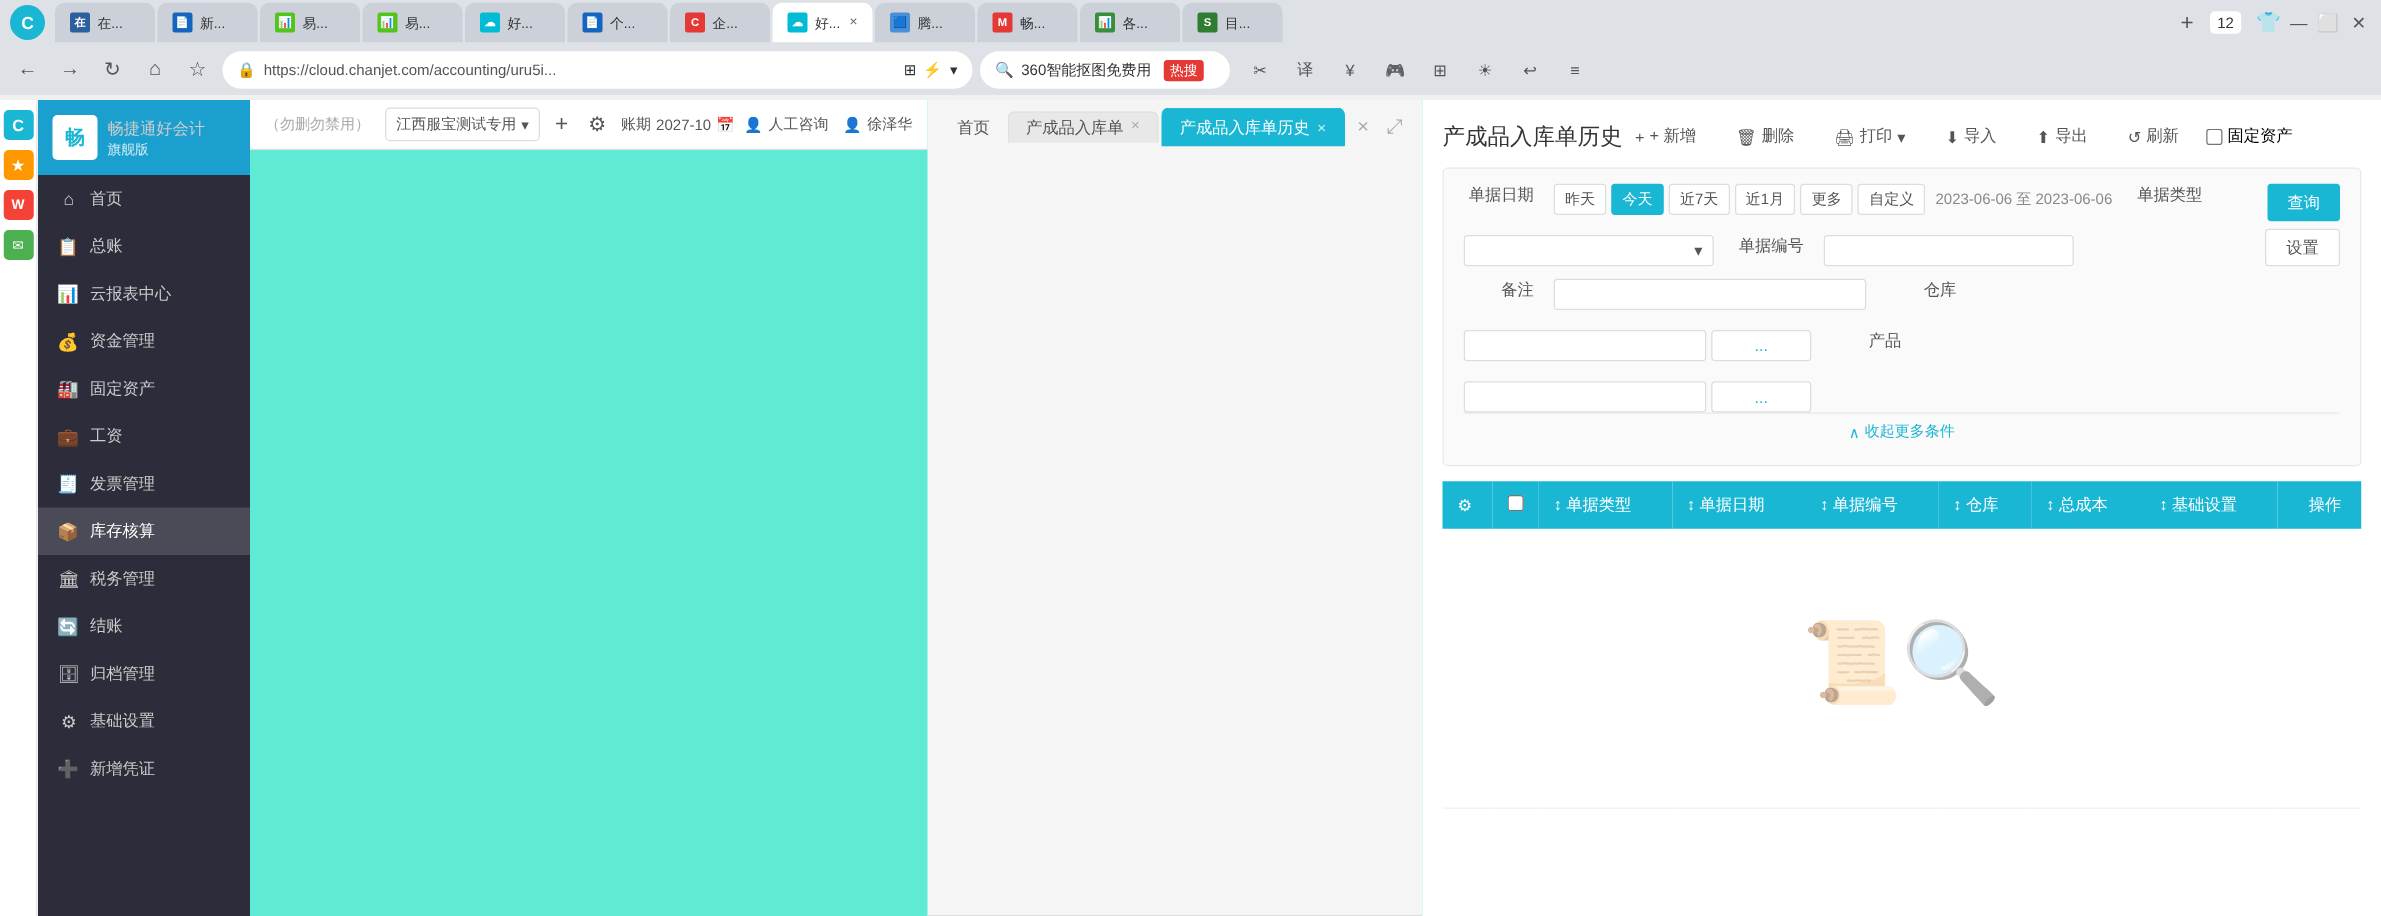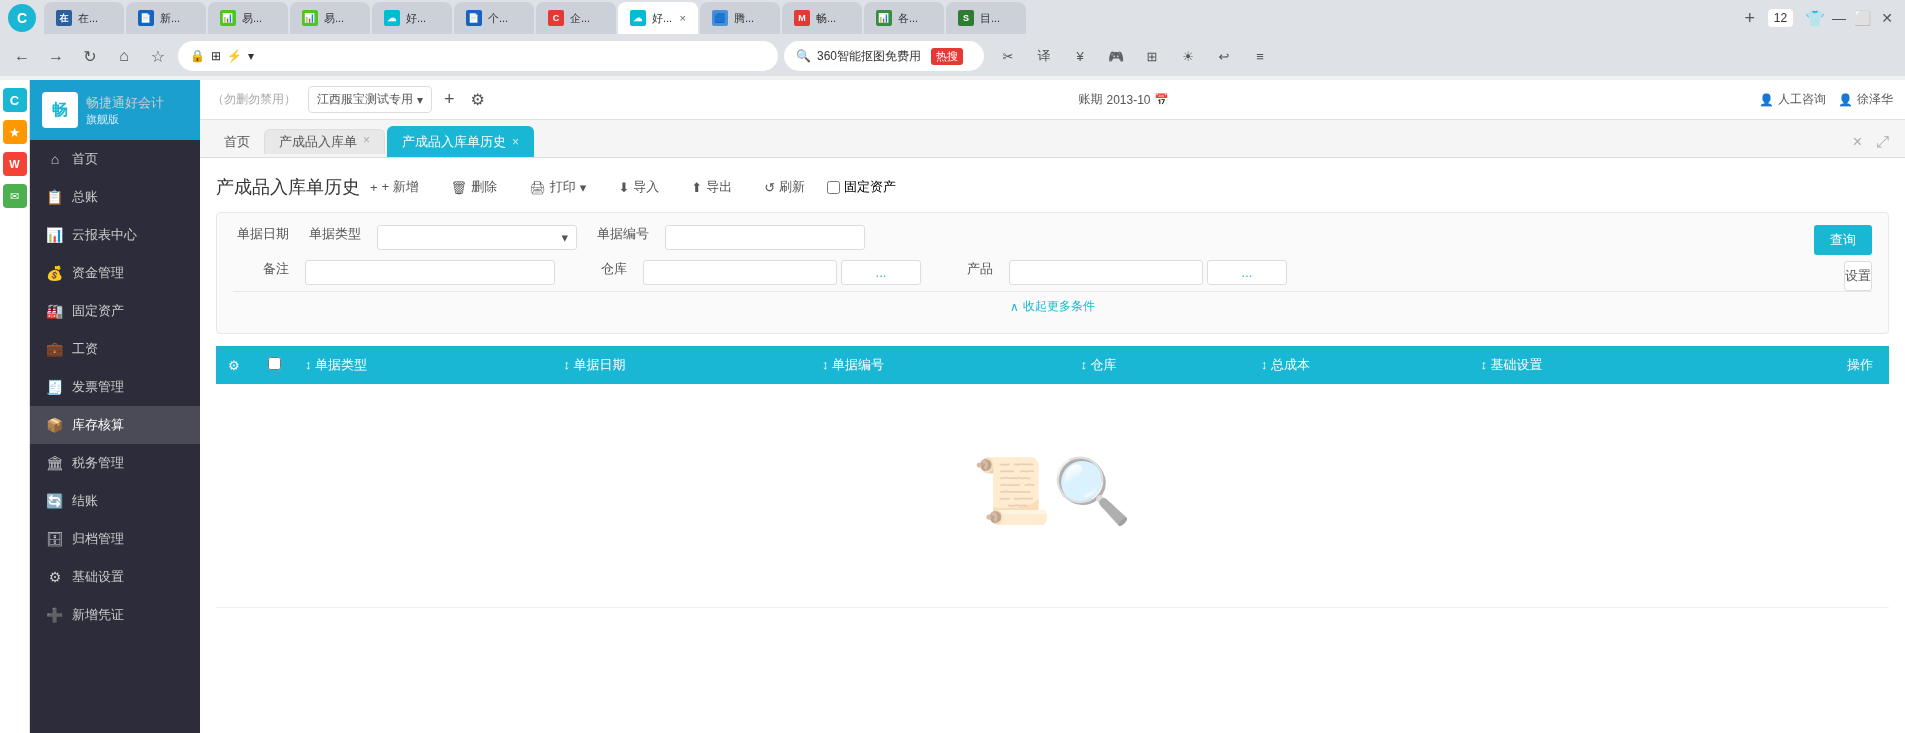--- a/index.html
+++ b/index.html
@@ -34,21 +34,21 @@
     
     .main-layout { display: flex; height: calc(733px - 80px); margin-top: 80px; }
     .nav-sidebar { width: 170px; background: #2c2c3a; color: #ccc; display: flex; flex-direction: column; flex-shrink: 0; }
     .nav-sidebar-header { background: #1a9fce; padding: 12px; display: flex; align-items: center; gap: 8px; }
     .nav-logo { background: #fff; border-radius: 4px; width: 36px; height: 36px; display: flex; align-items: center; justify-content: center; font-size: 18px; color: #1a9fce; }
     .nav-item { display: flex; align-items: center; gap: 8px; padding: 10px 16px; cursor: pointer; color: #ccc; font-size: 13px; }
     .nav-item.active { background: rgba(255,255,255,0.15); color: #fff; }
     .nav-item-icon { width: 18px; text-align: center; font-size: 14px; }
 
     
-    .content-area { flex: 1; background: #5eead4; display: flex; flex-direction: column; overflow: hidden; }
+    .content-area { flex: 1; background: #5eead4; display: flex; flex-direction: row; overflow: hidden; }
 
     
     .content-topbar { background: #fff; height: 40px; display: flex; align-items: center; padding: 0 12px; gap: 8px; border-bottom: 1px solid #e0e0e0; }
     .org-selector { display: flex; align-items: center; gap: 4px; padding: 4px 8px; border: 1px solid #ddd; border-radius: 4px; cursor: pointer; font-size: 12px; color: #555; }
     .period-info { display: flex; align-items: center; gap: 4px; font-size: 12px; color: #555; margin-left: auto; }
     .topbar-right { display: flex; align-items: center; gap: 12px; margin-left: auto; font-size: 12px; color: #555; }
     .user-info { display: flex; align-items: center; gap: 4px; cursor: pointer; }
 
     
     .page-content { flex: 1; padding: 16px; overflow-y: auto; background: #fff; }
@@ -66,21 +66,21 @@
     .filter-date-group { display: flex; align-items: center; gap: 4px; }
     .date-btn { padding: 3px 8px; border: 1px solid #ddd; border-radius: 3px; background: #fff; cursor: pointer; font-size: 12px; color: #555; }
     .date-btn.active { background: #1ab7d4; color: #fff; border-color: #1ab7d4; }
     .date-range { font-size: 12px; color: #888; margin-left: 4px; }
     .filter-select { display: flex; align-items: center; padding: 4px 8px; border: 1px solid #ddd; border-radius: 3px; background: #fff; min-width: 180px; cursor: pointer; font-size: 13px; color: #555; justify-content: space-between; }
     .filter-input { padding: 4px 8px; border: 1px solid #ddd; border-radius: 3px; background: #fff; min-width: 250px; font-size: 13px; color: #555; outline: none; }
     .filter-ellipsis { padding: 4px 8px; border: 1px solid #ddd; border-radius: 3px; background: #fff; min-width: 80px; font-size: 13px; color: #1ab7d4; cursor: pointer; text-align: center; }
 
     
     .query-btn { background: #1ab7d4; color: #fff; border: none; border-radius: 3px; padding: 6px 16px; cursor: pointer; font-size: 13px; }
-    .setting-btn { background: #fff; color: #555; border: 1px solid #ddd; border-radius: 3px; padding: 5px 0; cursor: pointer; font-size: 13px; }
+    .setting-btn { background: #fff; color: #555; border: 1px solid #ddd; border-radius: 3px; padding: 5px 16px; cursor: pointer; font-size: 13px; }
 
     
     .collapse-bar { display: flex; align-items: center; justify-content: center; padding: 6px; border-top: 1px solid #e8e8e8; cursor: pointer; color: #1ab7d4; font-size: 12px; gap: 4px; }
 
     
     .data-table { width: 100%; border-collapse: collapse; margin-top: 8px; }
     .data-table th { background: #1ab7d4; color: #fff; padding: 10px 12px; text-align: left; font-size: 13px; font-weight: normal; white-space: nowrap; }
     .data-table th.sortable { cursor: pointer; }
     .data-table td { padding: 10px 12px; border-bottom: 1px solid #f0f0f0; font-size: 13px; color: #555; }
     .table-checkbox { width: 30px; text-align: center; }
@@ -178,20 +178,21 @@
 
   <div class="address-bar-row">
     <button class="nav-btn">←</button>
     <button class="nav-btn">→</button>
     <button class="nav-btn">↻</button>
     <button class="nav-btn">⌂</button>
     <button class="nav-btn">☆</button>
 
     <div class="address-box">
       <span class="lock">🔒</span>
+      <span class="address-text">https://cloud.chanjet.com/accounting/uru5i...</span>
       <span>⊞</span>
       <span>⚡</span>
       <span>▾</span>
     </div>
 
     <div class="search-box">
       <span>🔍</span>
       <span>360智能抠图免费用</span>
       <span style="background:#e53935;color:#fff;border-radius:3px;padding:1px 5px;font-size:11px;margin-left:4px;">热搜</span>
     </div>
@@ -296,21 +297,21 @@
     <div class="content-topbar">
       <div style="font-size:12px;color:#aaa;margin-right:4px;">（勿删勿禁用）</div>
       <div class="org-selector">
         <span>江西服宝测试专用</span>
         <span>▾</span>
       </div>
       <button style="border:none;background:none;font-size:18px;cursor:pointer;color:#555;padding:0 4px;">+</button>
       <button style="border:none;background:none;font-size:16px;cursor:pointer;color:#555;padding:0 4px;">⚙</button>
       <div class="period-info">
         <span>账期</span>
-        <span>2013-10</span>
+        <span>2027-10</span>
         <span>📅</span>
       </div>
       <div class="topbar-right">
         <div style="display:flex;align-items:center;gap:4px;cursor:pointer;">
           <span>👤</span>
           <span>人工咨询</span>
         </div>
         <div class="user-info">
           <span>👤</span>
           <span>徐泽华</span>
@@ -377,20 +378,29 @@
         </div>
       </div>
 
       <div class="filter-area">
         <div class="filter-main">
           <div class="filter-left">
 
             <div class="filter-row">
 
               <span class="filter-label">单据日期</span>
+              <div class="filter-date-group">
+                <button class="date-btn">昨天</button>
+                <button class="date-btn active">今天</button>
+                <button class="date-btn">近7天</button>
+                <button class="date-btn">近1月</button>
+                <button class="date-btn">更多</button>
+                <button class="date-btn">自定义</button>
+                <span class="date-range">2023-06-06 至 2023-06-06</span>
+              </div>
 
               <span class="filter-label">单据类型</span>
               <div class="filter-select" style="min-width:200px;">
                 <span></span>
                 <span>▾</span>
               </div>
 
               <span class="filter-label">单据编号</span>
               <input type="text" class="filter-input" style="min-width: 200px;">
             </div>

